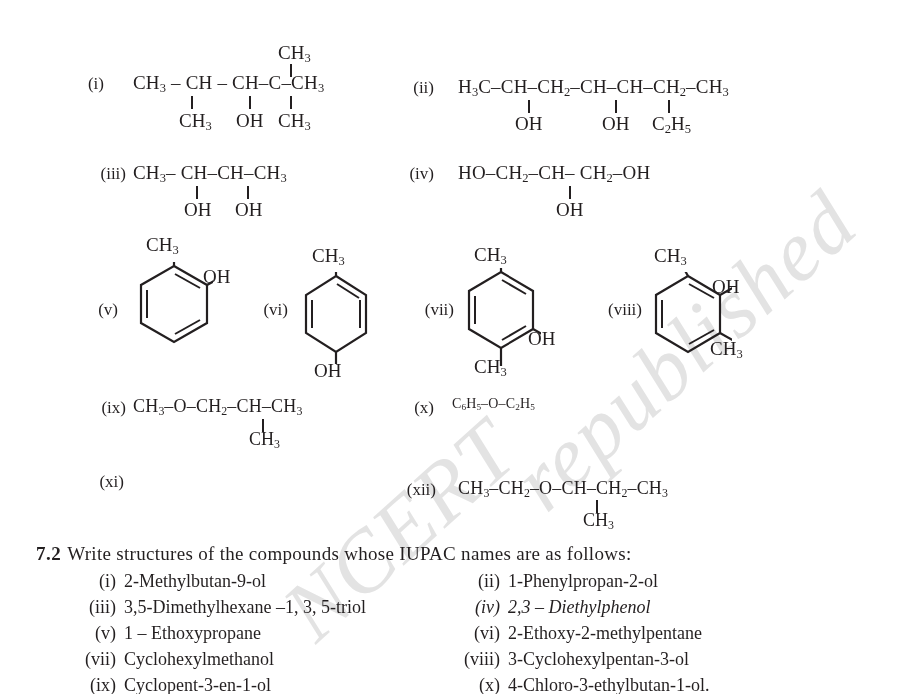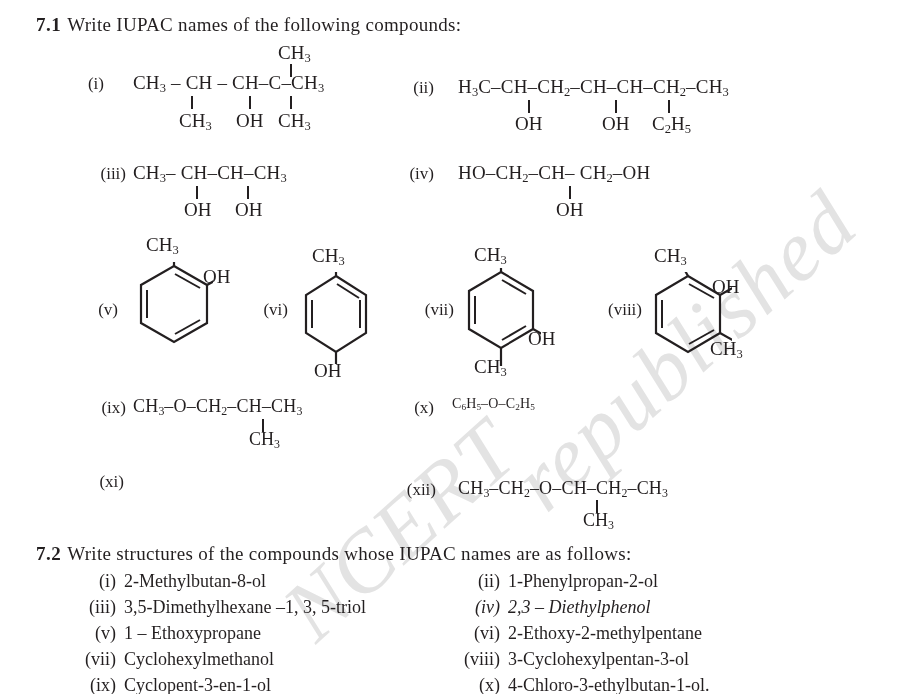--- a/index.html
+++ b/index.html
@@ -135,23 +135,20 @@
 </head>
 <body>
 
 <div class="watermark">
   <div class="wm-text wm-a">NCERT</div>
   <div class="wm-text wm-b">republished</div>
 </div>
 
 <div class="page">
 
-  <div class="q-head" style="left:36px; top:14px;">
-    <span class="q-num">7.1</span><span class="sp"></span><span class="q-text">Write IUPAC names of the following compounds:</span>
-  </div>
 
   <div class="rom" style="left:70px; top:74px; width:34px;">(i)</div>
   <div class="formula" style="left:133px; top:72px;">
     CH<sub>3</sub>&nbsp;–&nbsp;CH&nbsp;–&nbsp;CH–C–CH<sub>3</sub>
   </div>
 
   <div class="sub-lab" style="left:278px; top:42px;">CH<sub>3</sub></div>
   <div class="vbond" style="left:290px; top:64px;"></div>
 
   <div class="vbond" style="left:191px; top:96px;"></div>
@@ -274,21 +271,21 @@
     CH<sub>3</sub>–CH<sub>2</sub>–O–CH–CH<sub>2</sub>–CH<sub>3</sub>
   </div>
   <div class="vbond" style="left:596px; top:500px;"></div>
   <div class="sub-lab" style="left:583px; top:510px; font-size:18px;">CH<sub>3</sub></div>
 
   <div class="q-head" style="left:36px; top:543px;">
     <span class="q-num">7.2</span><span class="sp"></span><span class="q-text">Write structures of the compounds whose IUPAC names are as follows:</span>
   </div>
 
   <div class="namerow" style="left:72px; top:571px;">
-    <span class="n-rom" style="width:44px;">(i)</span><span>2-Methylbutan-8-ol</span>
+    <span class="n-rom" style="width:44px;">(i)</span><span>2-Methylbutan-9-ol</span>
   </div>
   <div class="namerow" style="left:72px; top:597px;">
     <span class="n-rom" style="width:44px;">(iii)</span><span>3,5-Dimethylhexane –1,  3,  5-triol</span>
   </div>
   <div class="namerow" style="left:72px; top:623px;">
     <span class="n-rom" style="width:44px;">(v)</span><span>1  –  Ethoxypropane</span>
   </div>
   <div class="namerow" style="left:72px; top:649px;">
     <span class="n-rom" style="width:44px;">(vii)</span><span>Cyclohexylmethanol</span>
   </div>

